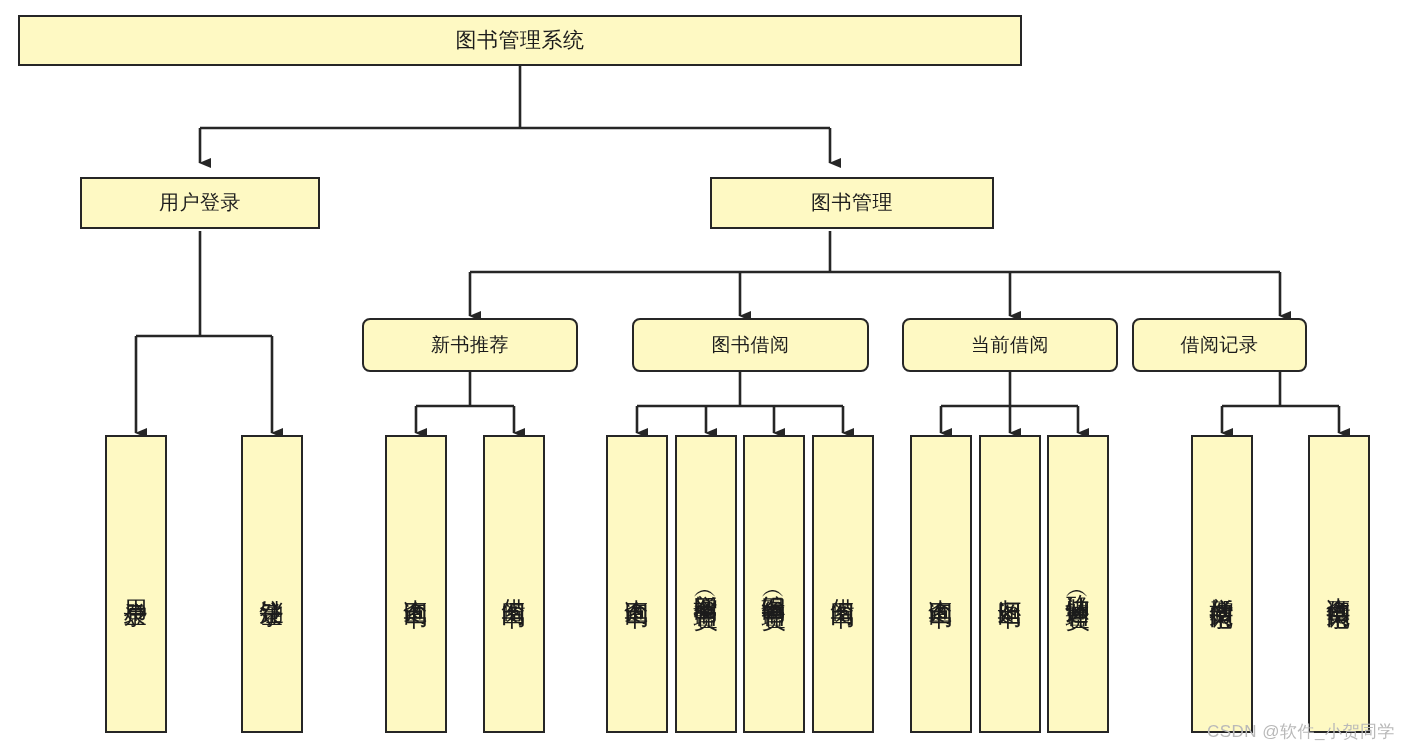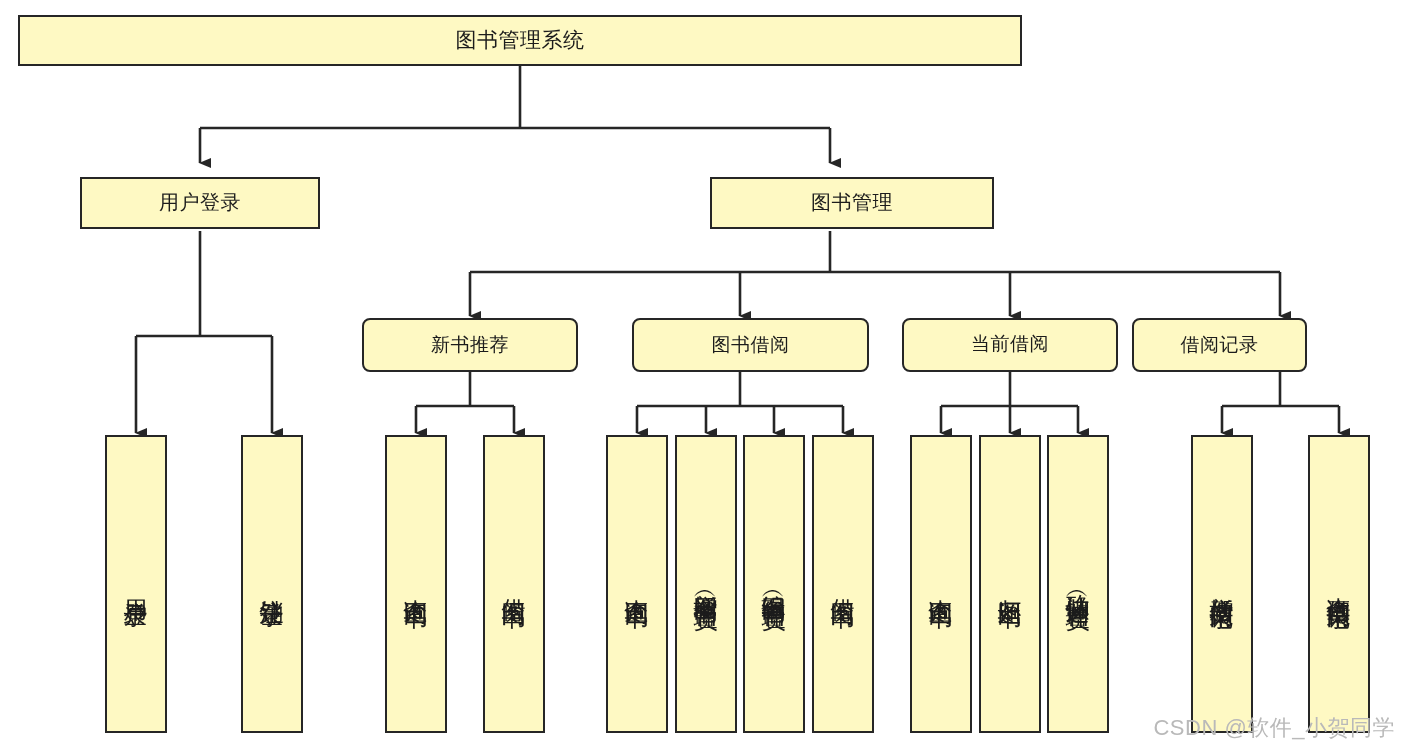--- a/index.html
+++ b/index.html
@@ -67,21 +67,21 @@
     text-orientation: upright;
     font-size: 24px;
     line-height: 1.05;
     letter-spacing: 2px;
     white-space: nowrap;
   }
   .watermark {
     position: absolute;
     right: 10px;
     bottom: 4px;
-    font-size: 22px;
+    font-size: 17px;
     color: #b9b9b9;
     letter-spacing: 0.5px;
     white-space: nowrap;
     margin-left: 32px;
   }
 </style>
 </head>
 <body>
 
 <div id="canvas">
@@ -146,21 +146,21 @@
   <div class="node lvl2" style="left:710px; top:177px; width:284px;">
     <span class="node-label">图书管理</span>
   </div>
 
   <div class="node lvl3" style="left:362px; top:318px; width:216px;">
     <span class="node-label">新书推荐</span>
   </div>
   <div class="node lvl3" style="left:632px; top:318px; width:237px;">
     <span class="node-label">图书借阅</span>
   </div>
-  <div class="node lvl3" style="left:902px; top:318px; width:216px;font-family:Liberation Mono, monospace;">
+  <div class="node lvl3" style="left:902px; top:318px; width:216px;">
     <span class="node-label">当前借阅</span>
   </div>
   <div class="node lvl3" style="left:1132px; top:318px; width:175px;">
     <span class="node-label">借阅记录</span>
   </div>
 
   <div class="node leaf" style="left:105px;">
     <span class="node-label">用户登录</span>
   </div>
   <div class="node leaf" style="left:241px;">

